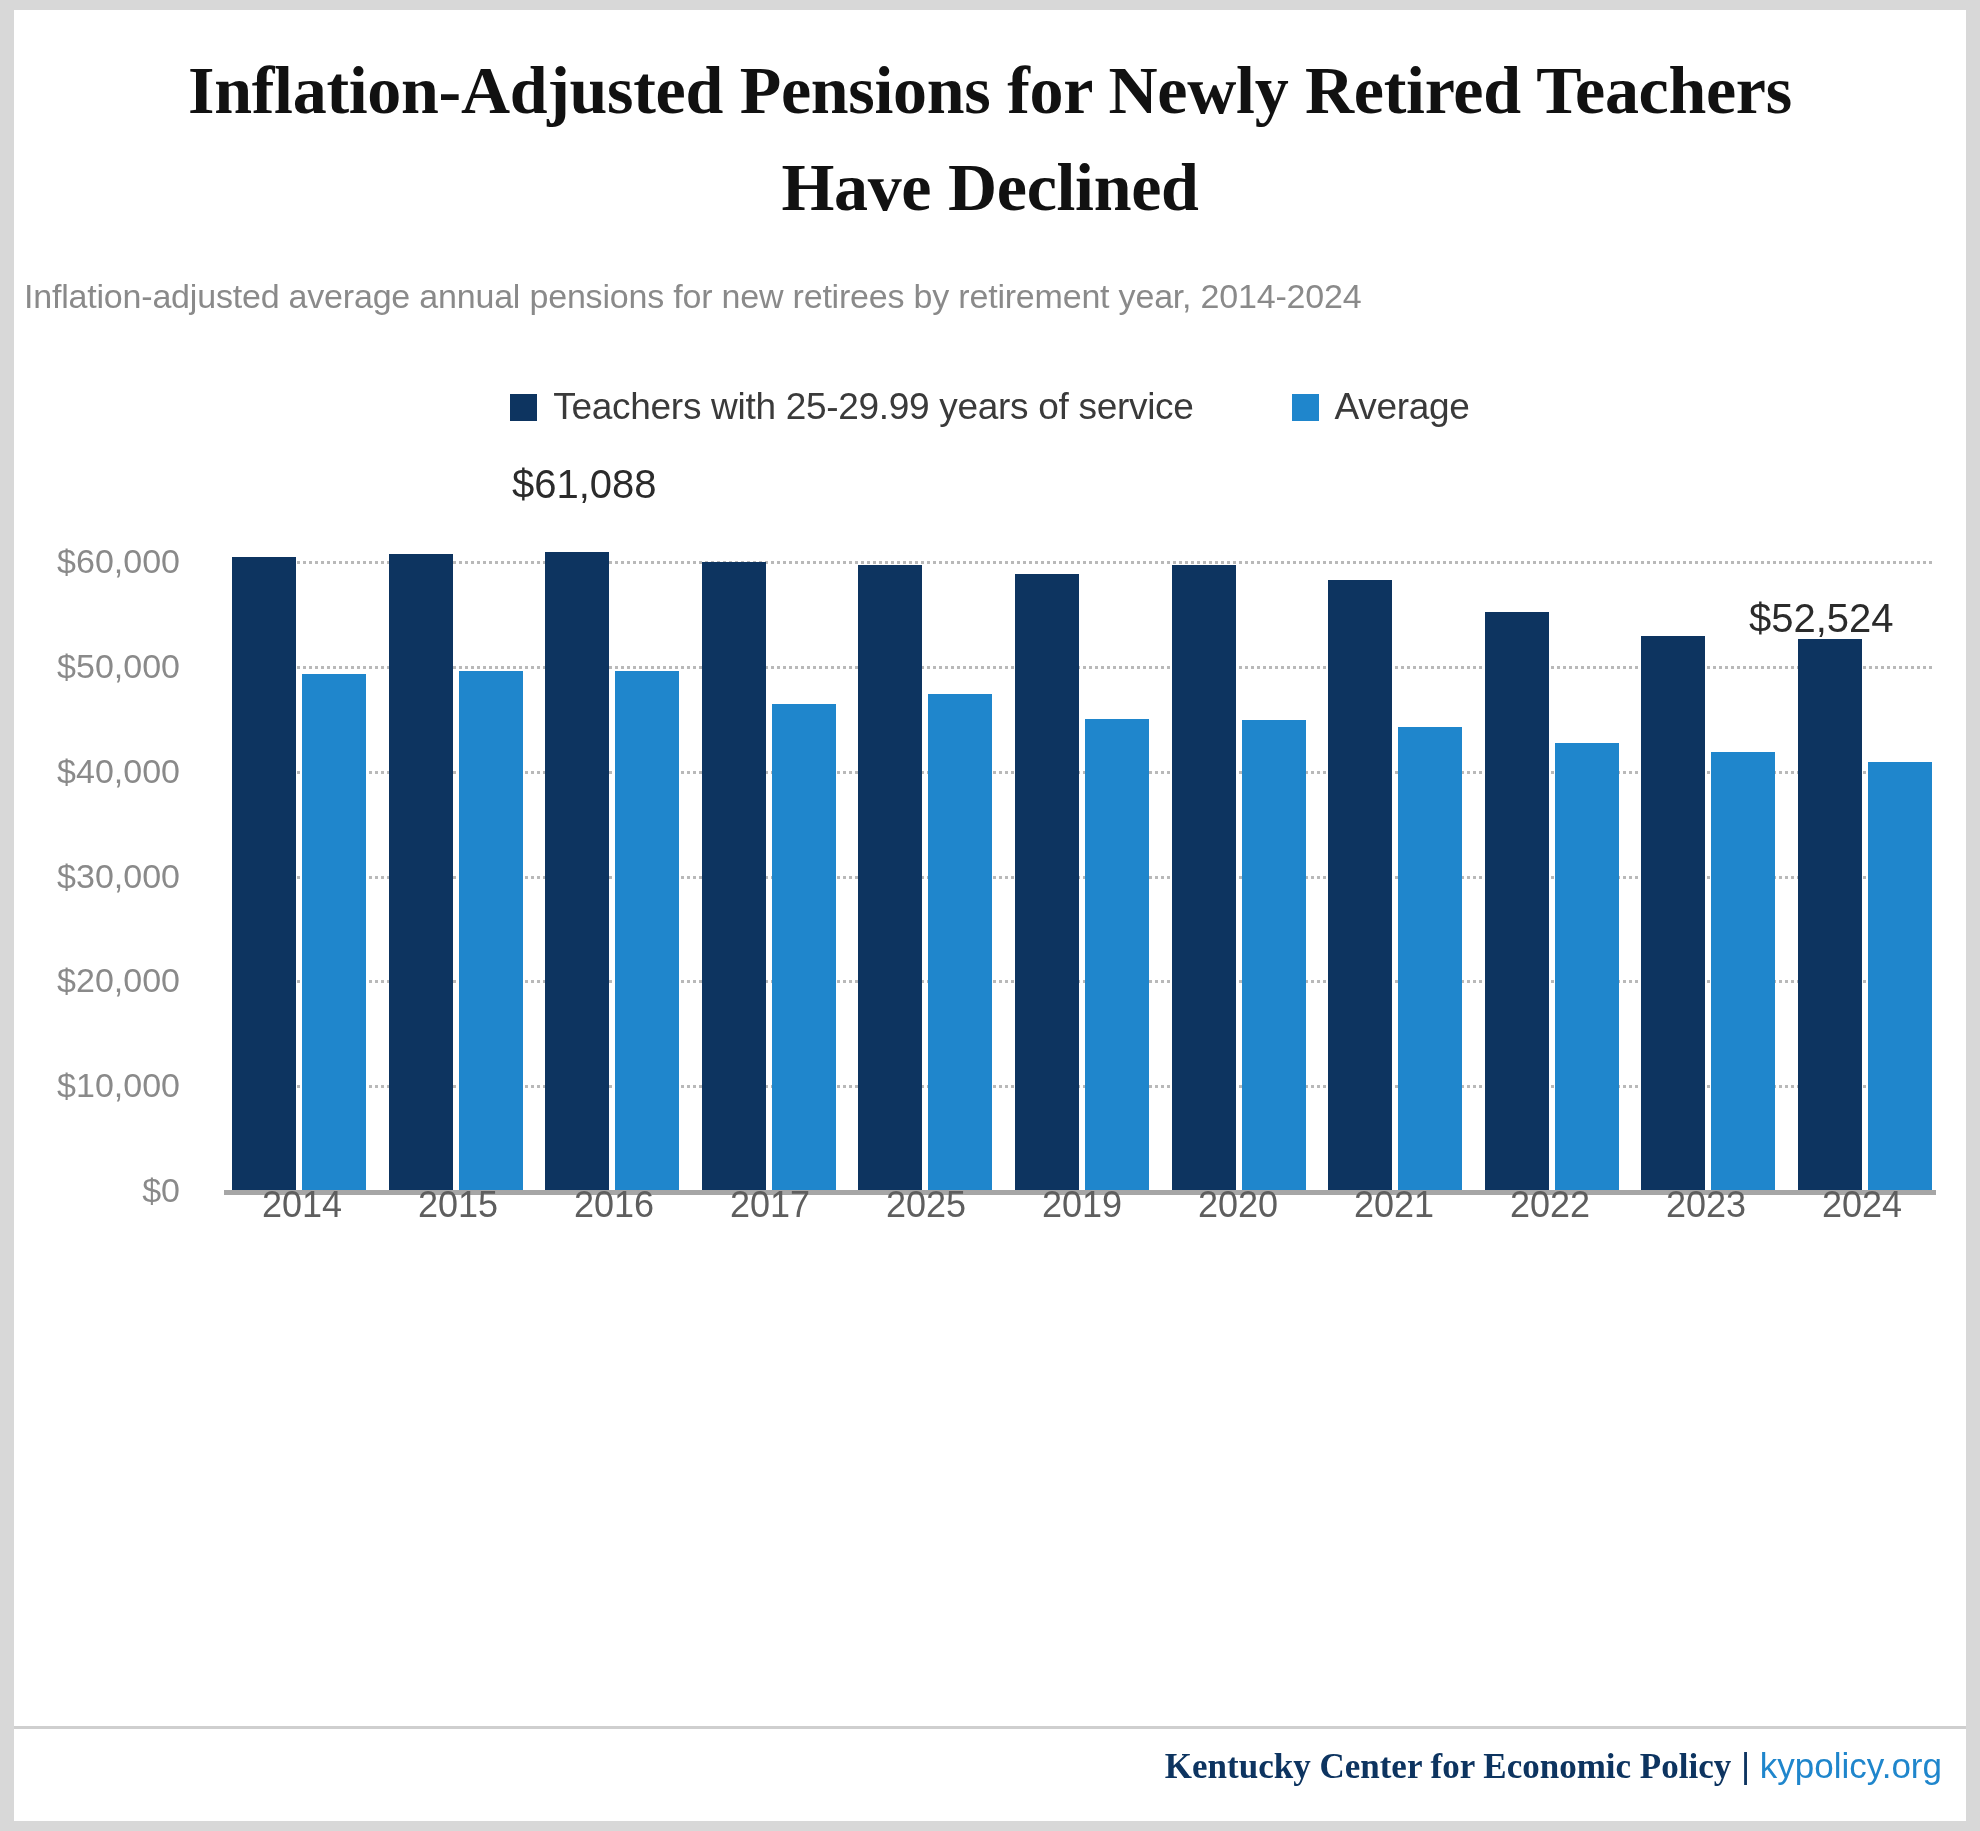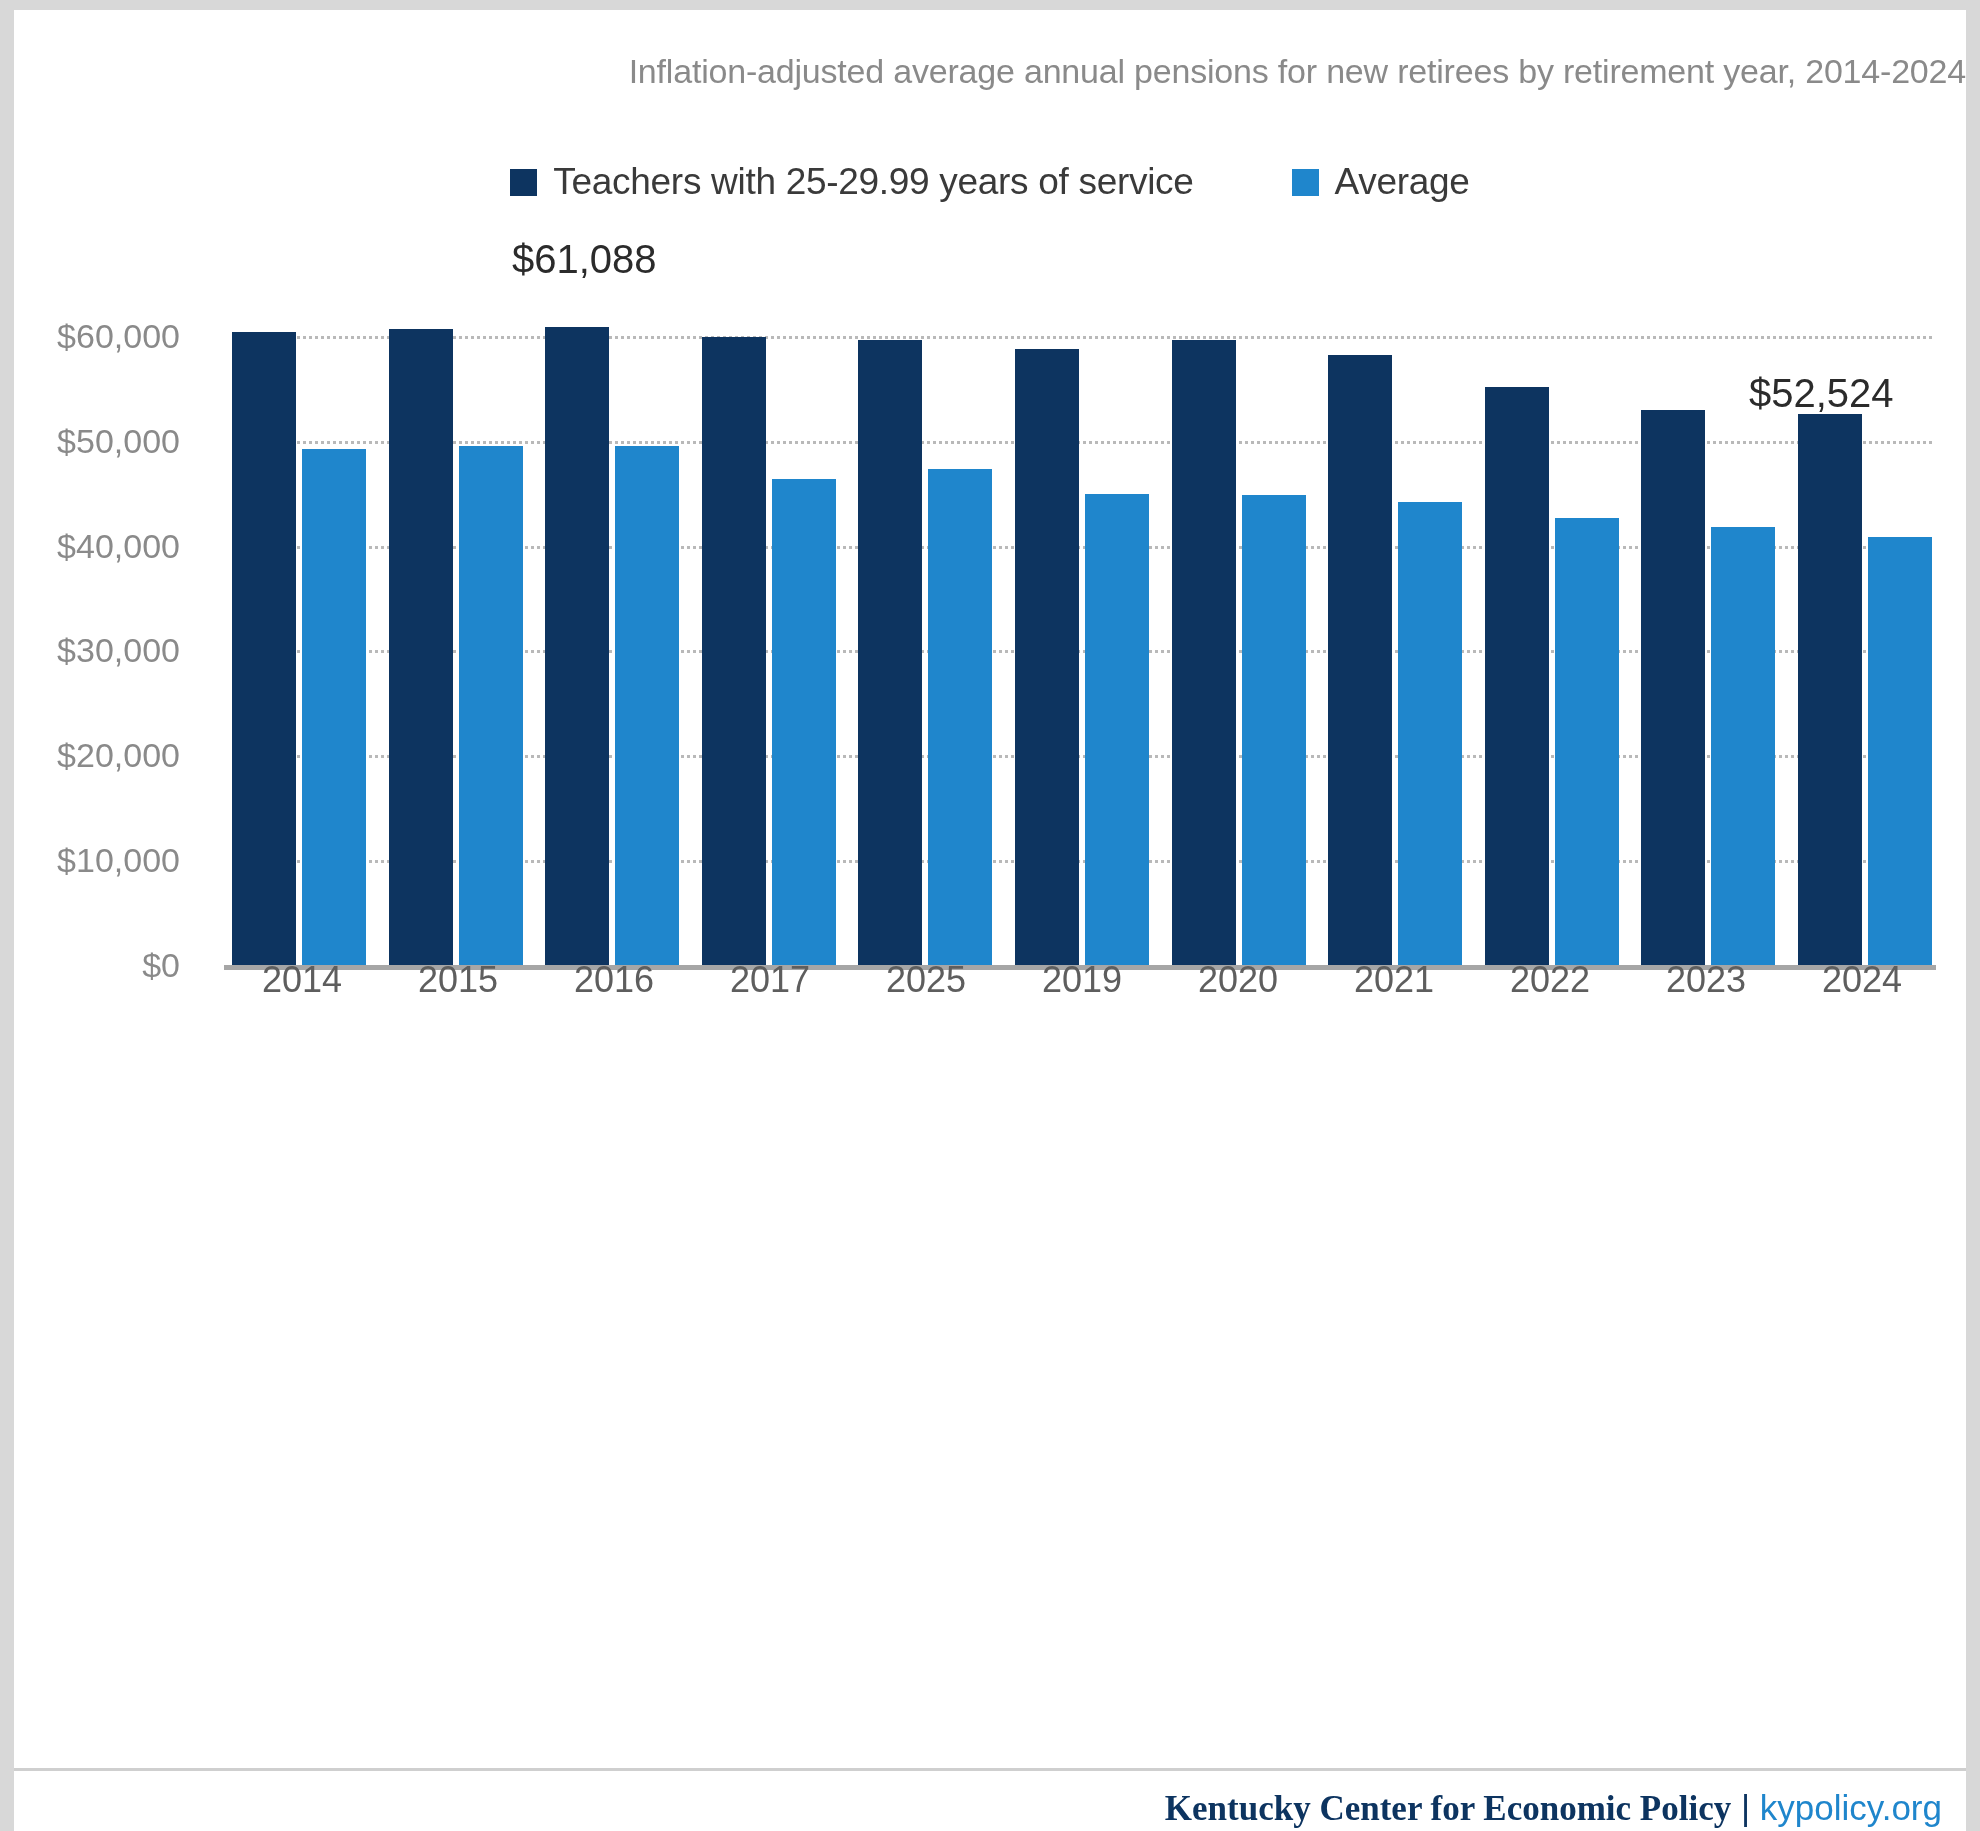--- a/index.html
+++ b/index.html
@@ -40,23 +40,24 @@
     line-height: 1.42;
     color: #111111;
     text-align: center;
     padding: 32px 150px 0 150px;
     letter-spacing: -0.3px;
   }
   .subtitle {
     font-family: "Liberation Sans", sans-serif;
     font-size: 34px;
     color: #8a8a8a;
-    text-align: right;
+    text-align: left;
     margin-top: 42px;
     letter-spacing: -0.2px;
+    padding-left: 10px;
   }
 
   
   .legend {
     display: flex;
     justify-content: center;
     align-items: center;
     margin-top: 70px;
     gap: 98px;
   }
@@ -196,20 +197,21 @@
   }
   .footer .sep { color: #0d3460; }
   .footer .url { color: #1f86cc; }
 </style>
 </head>
 <body>
 
 <div id="page">
   <div id="inner">
 
+    <div class="title">Inflation-Adjusted Pensions for Newly Retired Teachers Have Declined</div>
     <div class="subtitle">Inflation-adjusted average annual pensions for new retirees by retirement year, 2014-2024</div>
 
     <div class="legend">
       <div class="legend-item">
         <span class="legend-swatch" style="background:#0d3460"></span>
         <span class="legend-label">Teachers with 25-29.99 years of service</span>
       </div>
       <div class="legend-item">
         <span class="legend-swatch" style="background:#1f86cc"></span>
         <span class="legend-label">Average</span>

